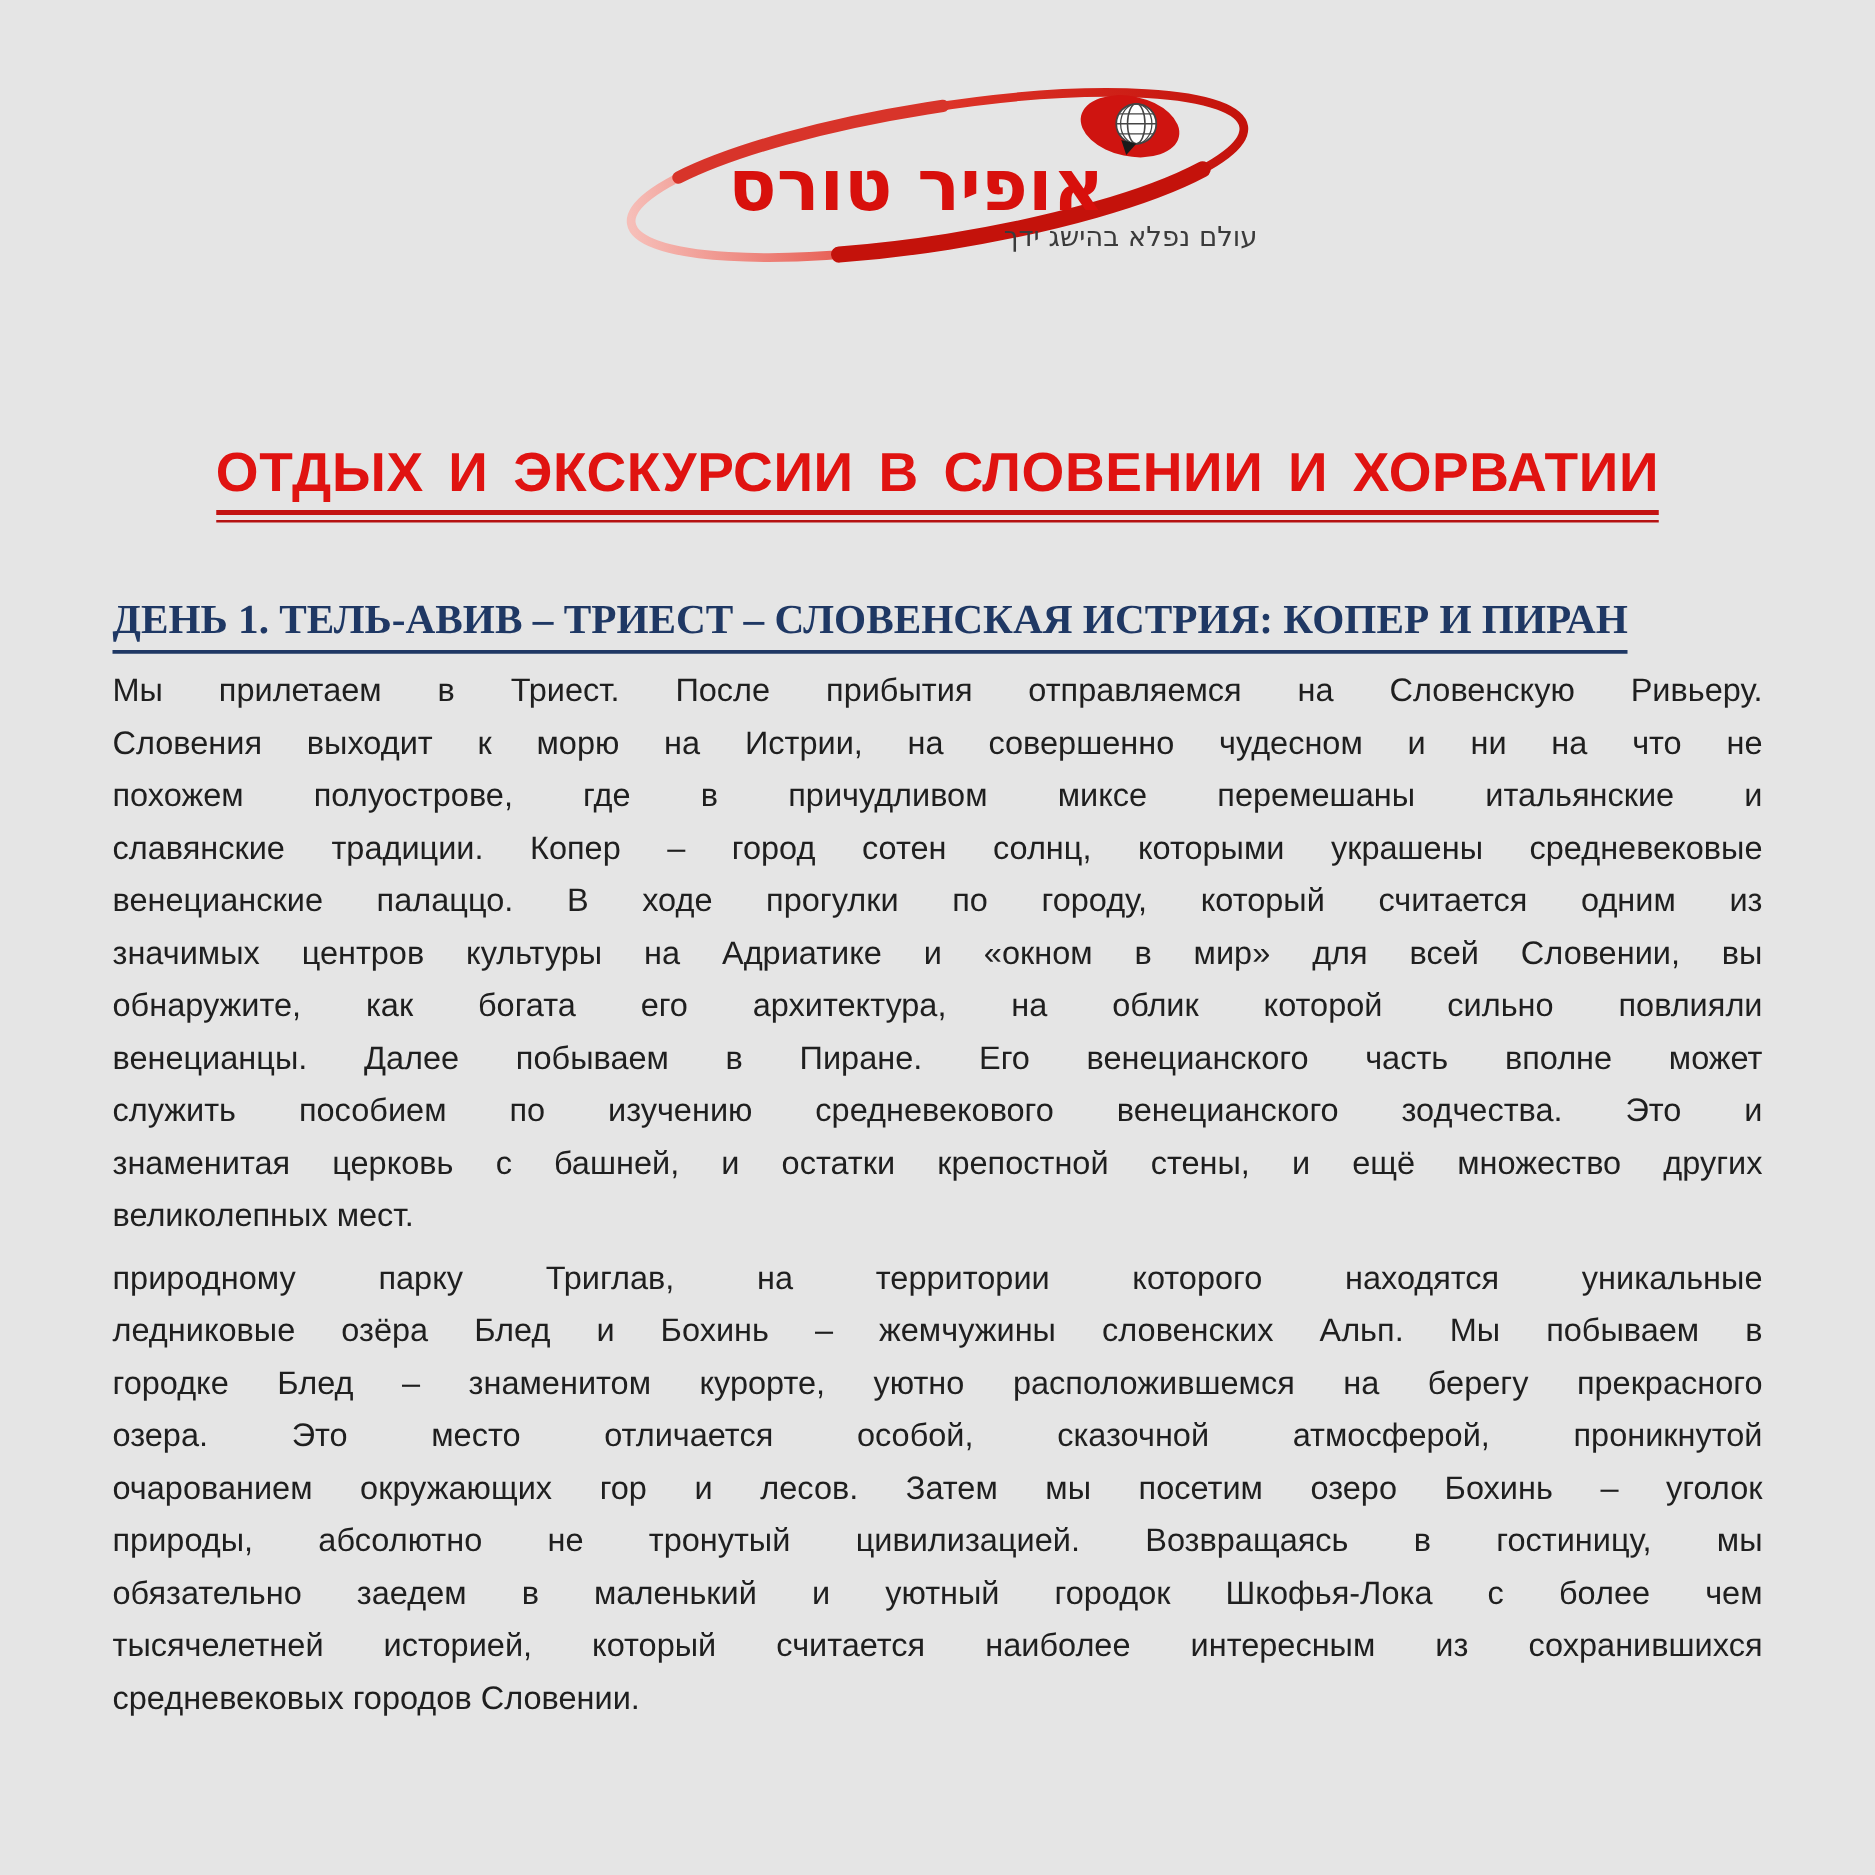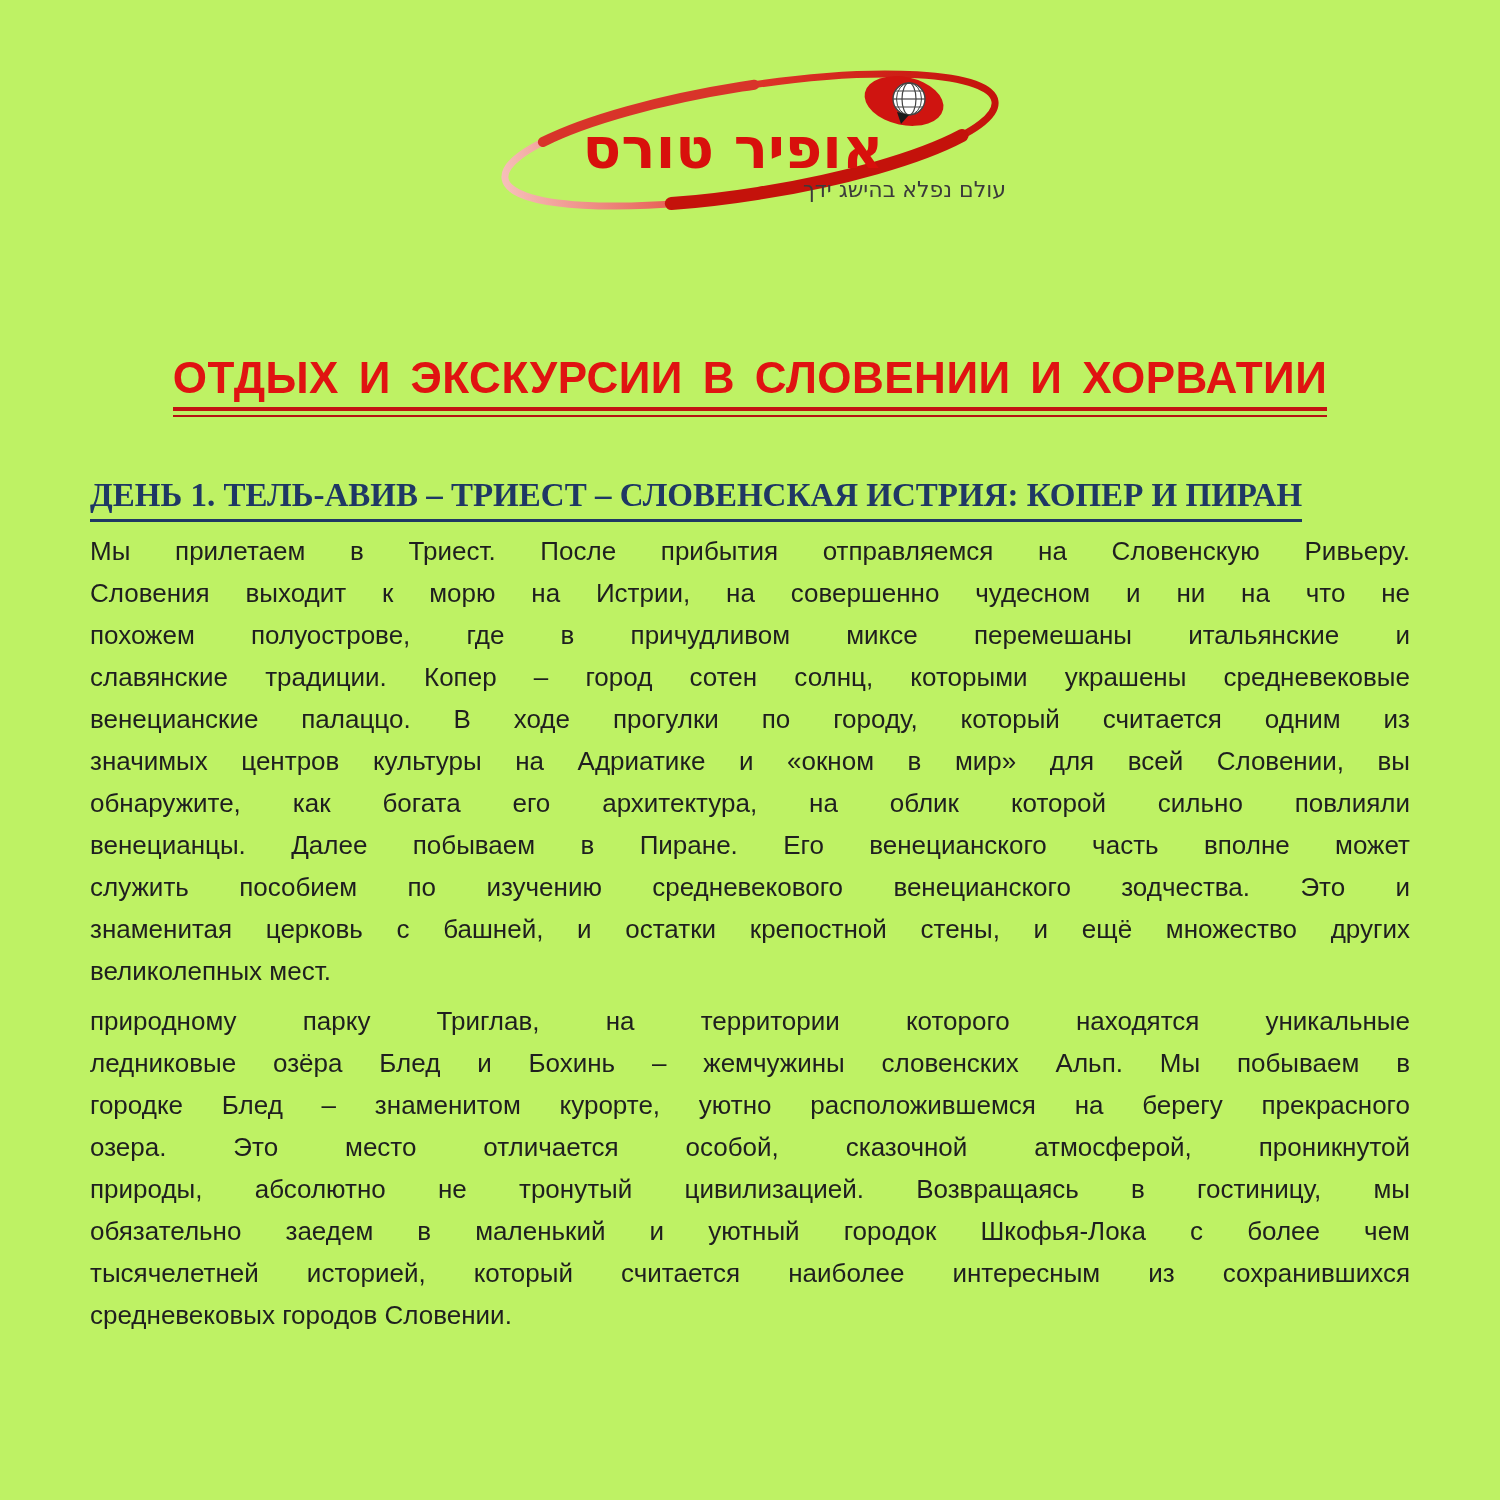--- a/index.html
+++ b/index.html
@@ -1,20 +1,20 @@
 <!DOCTYPE html>
 <html><head>
 <meta charset="utf-8">
 <style>
   html, body { margin: 0; padding: 0; background: #ffffff; }
   .page {
     position: relative;
     width: 1500px;
     height: 1500px;
-    background: #bef264;
+    background: #e5e5e5;
     overflow: hidden;
     font-family: "Liberation Sans", sans-serif;
   }
 
   
   .logo-wrap {
     width: 530px;
     margin: 68px auto 0 auto;
   }
 
@@ -141,20 +141,21 @@
       <div class="jline">служить пособием по изучению средневекового венецианского зодчества. Это и</div>
       <div class="jline">знаменитая церковь с башней, и остатки крепостной стены, и ещё множество других</div>
       <div class="jline last">великолепных мест.</div>
     </div>
 
     <div class="paragraph">
       <div class="jline">природному парку Триглав, на территории которого находятся уникальные</div>
       <div class="jline">ледниковые озёра Блед и Бохинь – жемчужины словенских Альп. Мы побываем в</div>
       <div class="jline">городке Блед – знаменитом курорте, уютно расположившемся на берегу прекрасного</div>
       <div class="jline">озера. Это место отличается особой, сказочной атмосферой, проникнутой</div>
+      <div class="jline">очарованием окружающих гор и лесов. Затем мы посетим озеро Бохинь – уголок</div>
       <div class="jline">природы, абсолютно не тронутый цивилизацией. Возвращаясь в гостиницу, мы</div>
       <div class="jline">обязательно заедем в маленький и уютный городок Шкофья-Лока с более чем</div>
       <div class="jline">тысячелетней историей, который считается наиболее интересным из сохранившихся</div>
       <div class="jline last">средневековых городов Словении.</div>
     </div>
 
   </div>
 </div>
 
 </body></html>

